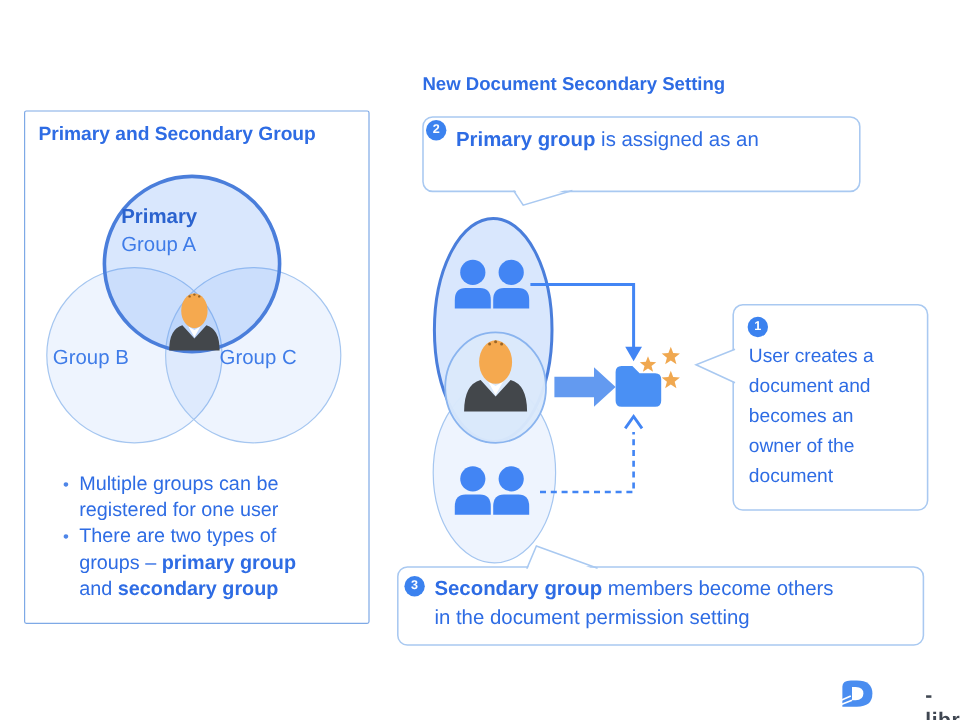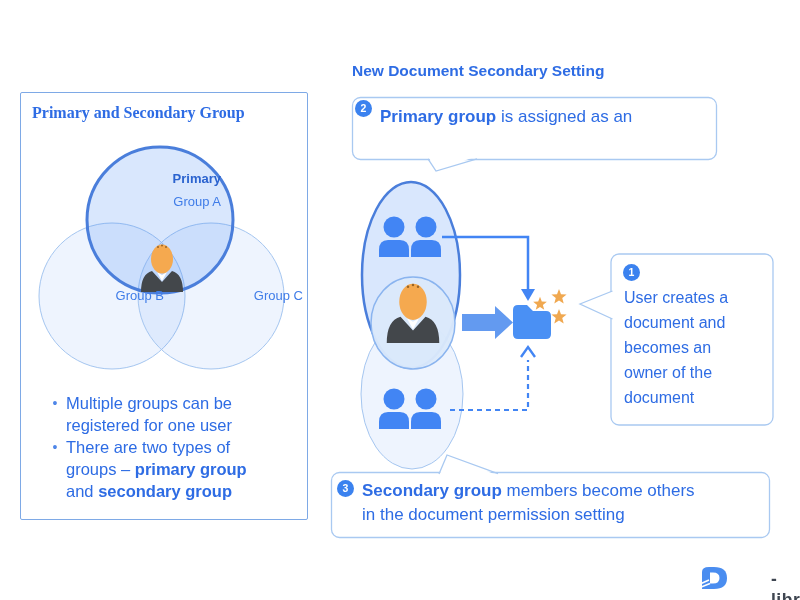--- a/index.html
+++ b/index.html
@@ -3,23 +3,23 @@
 <meta charset="utf-8">
 <style>
   html,body{margin:0;padding:0;background:#fff;}
   body{width:800px;height:600px;position:relative;overflow:hidden;
        font-family:"Liberation Sans",sans-serif;}
   .abs{position:absolute;}
   #gfx{position:absolute;left:0;top:0;width:800px;height:600px;z-index:1;}
   .txt-layer{position:absolute;left:0;top:0;width:800px;height:600px;z-index:2;}
   .panel-box{position:absolute;left:20px;top:92px;width:286px;height:426px;
              border:1.5px solid #7ea9e6;border-radius:2px;background:transparent;}
-  .panel-title{left:32px;top:104px;font-size:16px;font-weight:bold;color:#2e6ce4;font-family:Liberation Serif, serif;}
+  .panel-title{left:32px;top:104px;font-size:16px;font-weight:bold;color:#2e6ce4;}
   .right-title{left:352px;top:62px;font-size:15.5px;font-weight:bold;color:#2e6ce4;}
-  .venn-label{font-size:13px;color:#3f7ce8;text-align:right;}
+  .venn-label{font-size:17px;color:#3f7ce8;text-align:left;}
   .venn-bold{font-weight:bold;color:#2b63cf;}
   .bullets{left:44px;top:392px;width:256px;color:#2e6ce4;font-size:16.5px;line-height:22px;}
   .bullet-item{display:flex;}
   .bullet-dot{width:22px;text-align:center;font-size:14px;flex:0 0 22px;color:#4f86e8;}
   .bullet-body{flex:1;}
   .bullets b{font-weight:bold;}
   .callout-text{color:#2e6ce4;font-size:17px;line-height:24px;}
   .callout-text b{font-weight:bold;}
   .badge{position:absolute;width:17px;height:17px;border-radius:50%;background:#3b82ef;
          color:#fff;font-size:10.5px;font-weight:bold;text-align:center;line-height:17px;}

